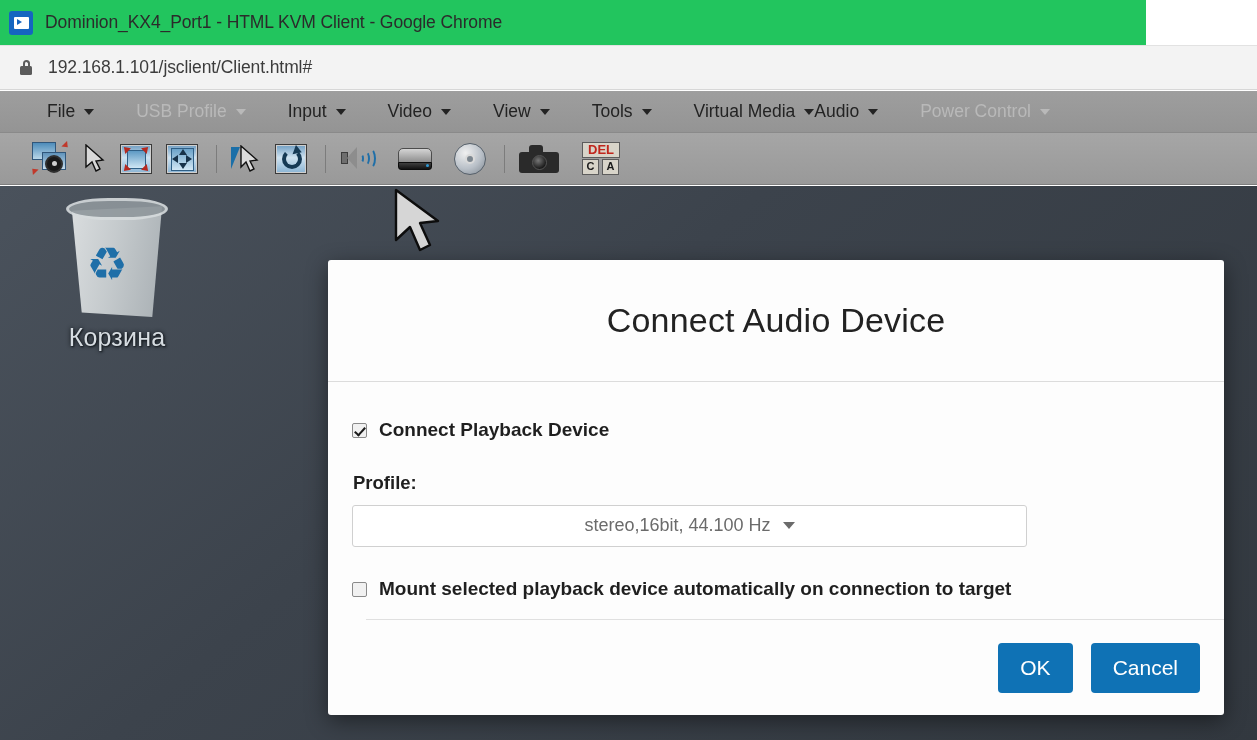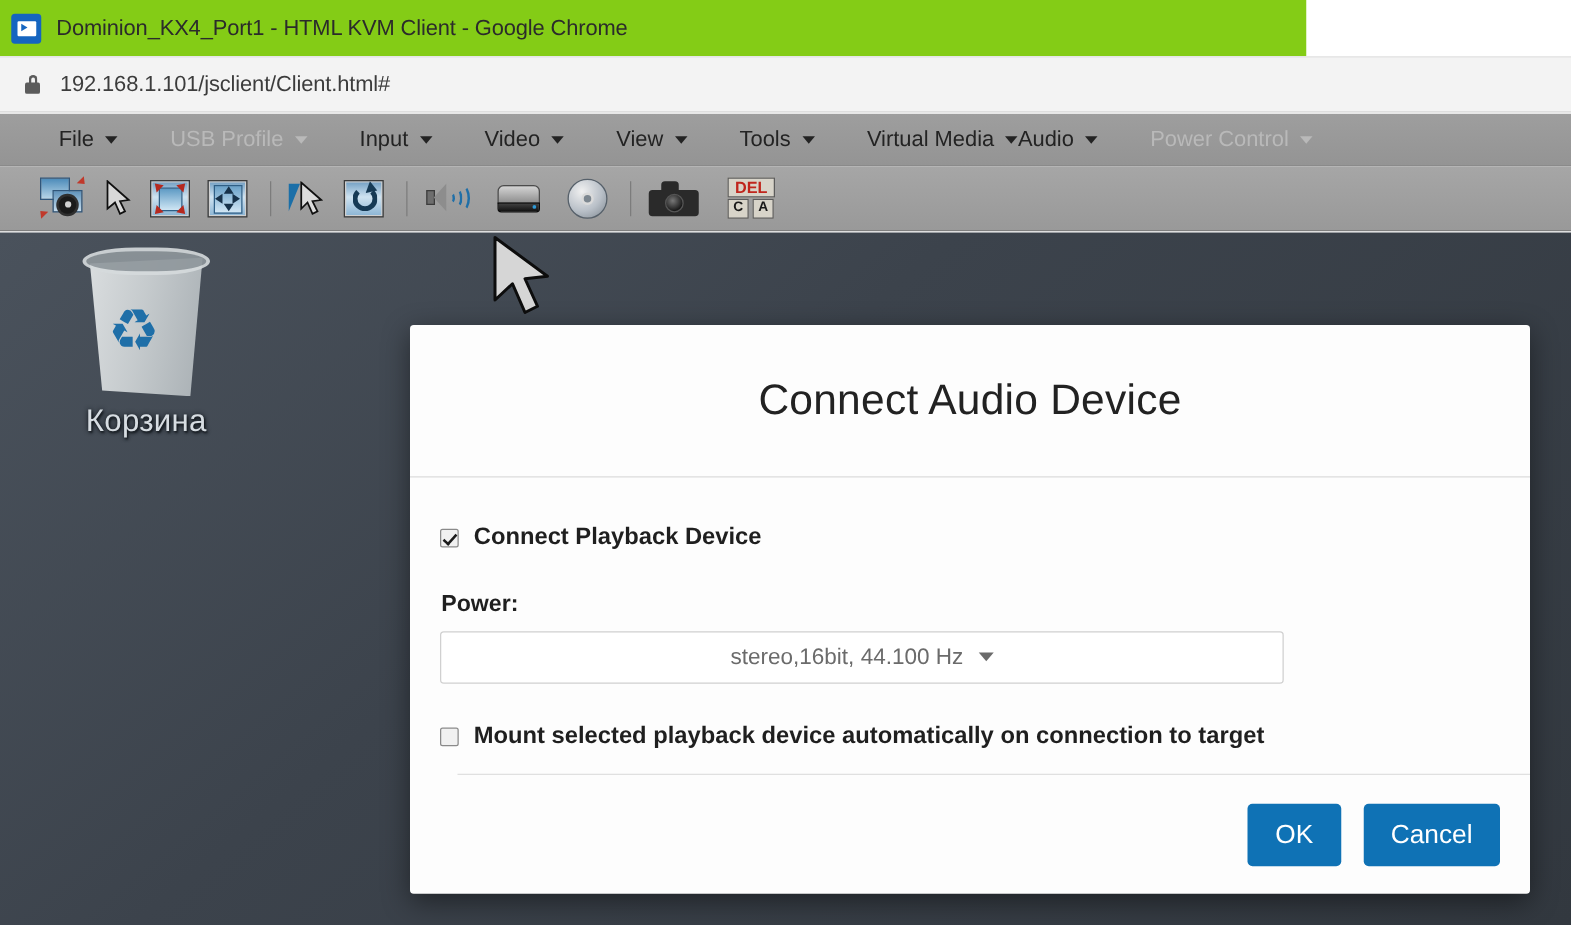--- a/index.html
+++ b/index.html
@@ -8,22 +8,22 @@
     width: 1257px; height: 740px;
     overflow: hidden;
     font-family: "Liberation Sans", sans-serif;
     background: #ffffff;
   }
   .app { position: relative; width: 1257px; height: 740px; }
 
   
   .titlebar {
     position: absolute; top: 0; left: 0;
-    width: 1045px; height: 45px;
-    background: #84cc16;
+    width: 1146px; height: 45px;
+    background: #22c55e;
     display: flex; align-items: center;
     padding-left: 9px;
   }
   .tb-favicon {
     width: 24px; height: 24px;
     border-radius: 3px;
     background: #1565c0;
     display: flex; align-items: center; justify-content: center;
     flex: none;
     margin-right: 12px;
@@ -677,21 +677,21 @@
       <div class="dlg-title">Connect Audio Device</div>
     </div>
 
     <div class="dlg-body">
 
       <div class="row">
         <span class="cbx checked"></span>
         <span class="row-label">Connect Playback Device</span>
       </div>
 
-      <div class="field-label">Power:</div>
+      <div class="field-label">Profile:</div>
 
       <div class="select-box">
         <span class="select-value">stereo,16bit, 44.100 Hz</span>
         <span class="select-caret"></span>
       </div>
 
       <div class="row row2">
         <span class="cbx"></span>
         <span class="row-label">Mount selected playback device automatically on connection to target</span>
       </div>

